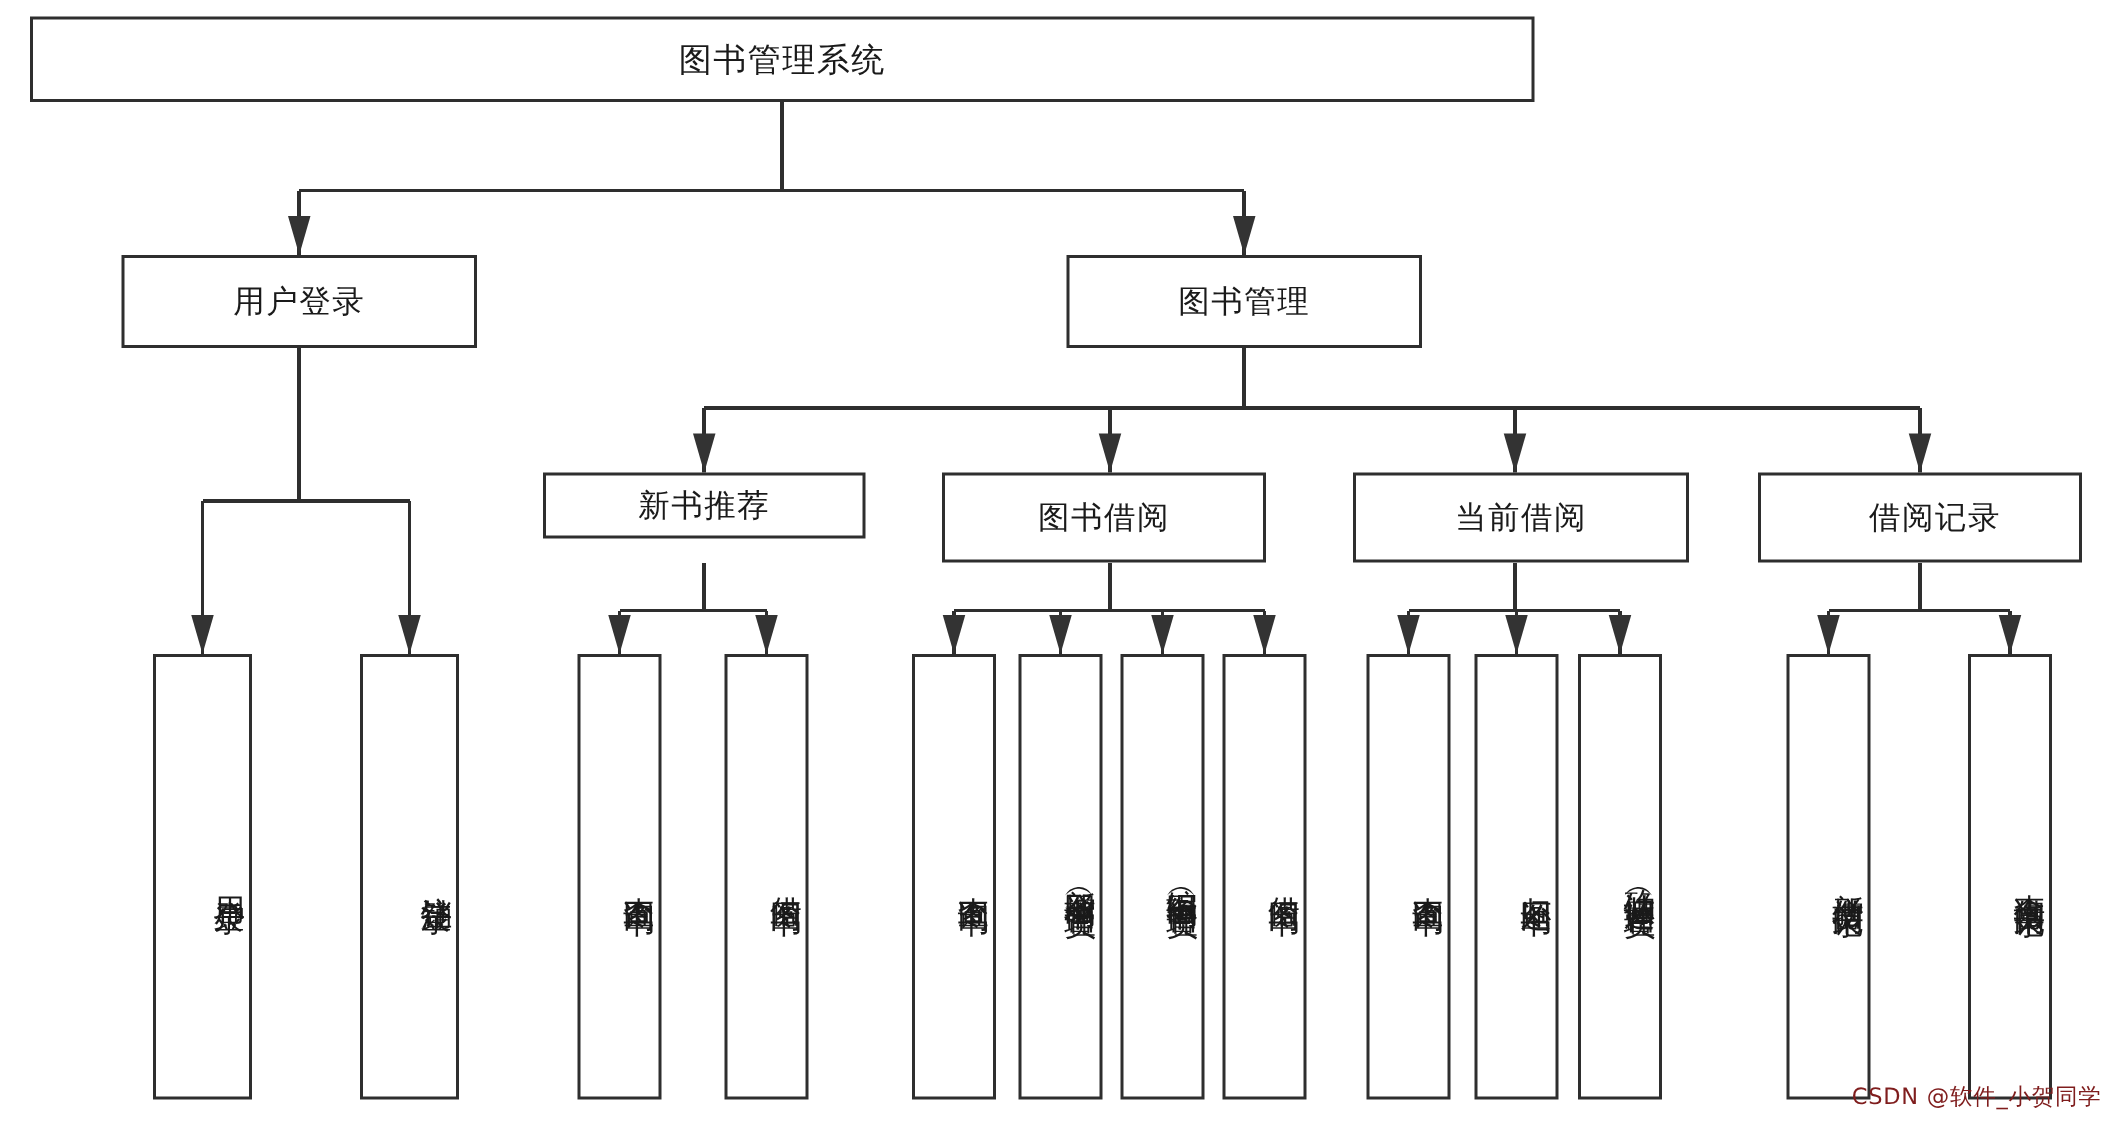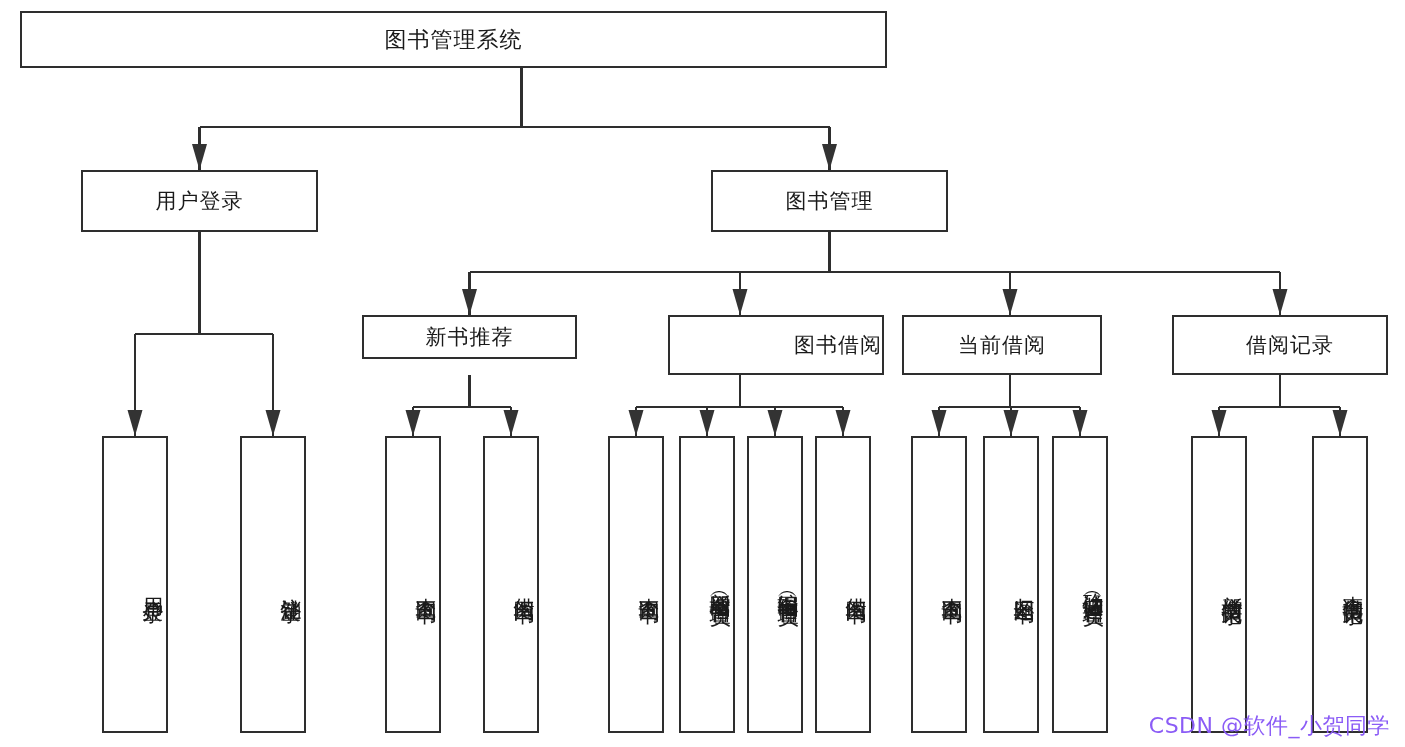--- a/index.html
+++ b/index.html
@@ -55,24 +55,24 @@
     text-orientation: upright;
     display: block;
     text-align: center;
     white-space: normal;
   }
   .node.root {
     font-size: 22px;
   }
   #watermark {
     position: absolute;
-    right: 15px;
+    right: 4px;
     bottom: 6px;
-    font-size: 22px;
-    color: #8b5cf6;
+    font-size: 15px;
+    color: #7f1d1d;
     letter-spacing: 0.5px;
     white-space: nowrap;
     user-select: none;
   }
 </style>
 </head>
 <body>
 
 <div id="diagram-root">
 
@@ -124,41 +124,41 @@
       <line x1="1080" y1="407" x2="1080" y2="436" stroke="#2e2e2e" stroke-width="2.6" shape-rendering="crispEdges"></line>
       <path d="M 1072.5 410 L 1087.5 410 L 1080 436 Z" fill="#333333"></path>
       <line x1="1280" y1="375" x2="1280" y2="407" stroke="#2e2e2e" stroke-width="2.6" shape-rendering="crispEdges"></line>
       <line x1="1219" y1="407" x2="1340" y2="407" stroke="#2e2e2e" stroke-width="2.6" shape-rendering="crispEdges"></line>
       <line x1="1219" y1="407" x2="1219" y2="436" stroke="#2e2e2e" stroke-width="2.6" shape-rendering="crispEdges"></line>
       <path d="M 1211.5 410 L 1226.5 410 L 1219 436 Z" fill="#333333"></path>
       <line x1="1340" y1="407" x2="1340" y2="436" stroke="#2e2e2e" stroke-width="2.6" shape-rendering="crispEdges"></line>
       <path d="M 1332.5 410 L 1347.5 410 L 1340 436 Z" fill="#333333"></path>
     </svg>
 
-  <div class="node root horizontal" style="left: 20px; top: 11px; width: 867px; height: 57px;">
+  <div class="node root horizontal" style="left: 20px; top: 11px; width: 1003px; height: 57px;">
     <span class="hlabel">图书管理系统</span>
   </div>
 
   <div class="node horizontal" style="left: 81px; top: 170px; width: 237px; height: 62px;">
     <span class="hlabel">用户登录</span>
   </div>
 
   <div class="node horizontal" style="left: 711px; top: 170px; width: 237px; height: 62px; text-align: center;">
     <span class="hlabel">图书管理</span>
   </div>
 
   <div class="node horizontal" style="left: 362px; top: 315px; width: 215px; height: 44px;">
     <span class="hlabel">新书推荐</span>
   </div>
 
-  <div class="node horizontal" style="left: 668px; top: 315px; width: 216px; height: 60px; justify-content: flex-end;">
+  <div class="node horizontal" style="left: 628px; top: 315px; width: 216px; height: 60px;">
     <span class="hlabel">图书借阅</span>
   </div>
 
-  <div class="node horizontal" style="left: 902px; top: 315px; width: 200px; height: 60px;">
+  <div class="node horizontal" style="left: 902px; top: 315px; width: 224px; height: 60px;">
     <span class="hlabel">当前借阅</span>
   </div>
 
   <div class="node horizontal" style="left: 1172px; top: 315px; width: 216px; height: 60px; padding-left: 20px;">
     <span class="hlabel">借阅记录</span>
   </div>
 
   <div class="node vertical" style="left: 102px; top: 436px; width: 66px; height: 297px;">
     <span class="vlabel">用户登录</span>
   </div>

